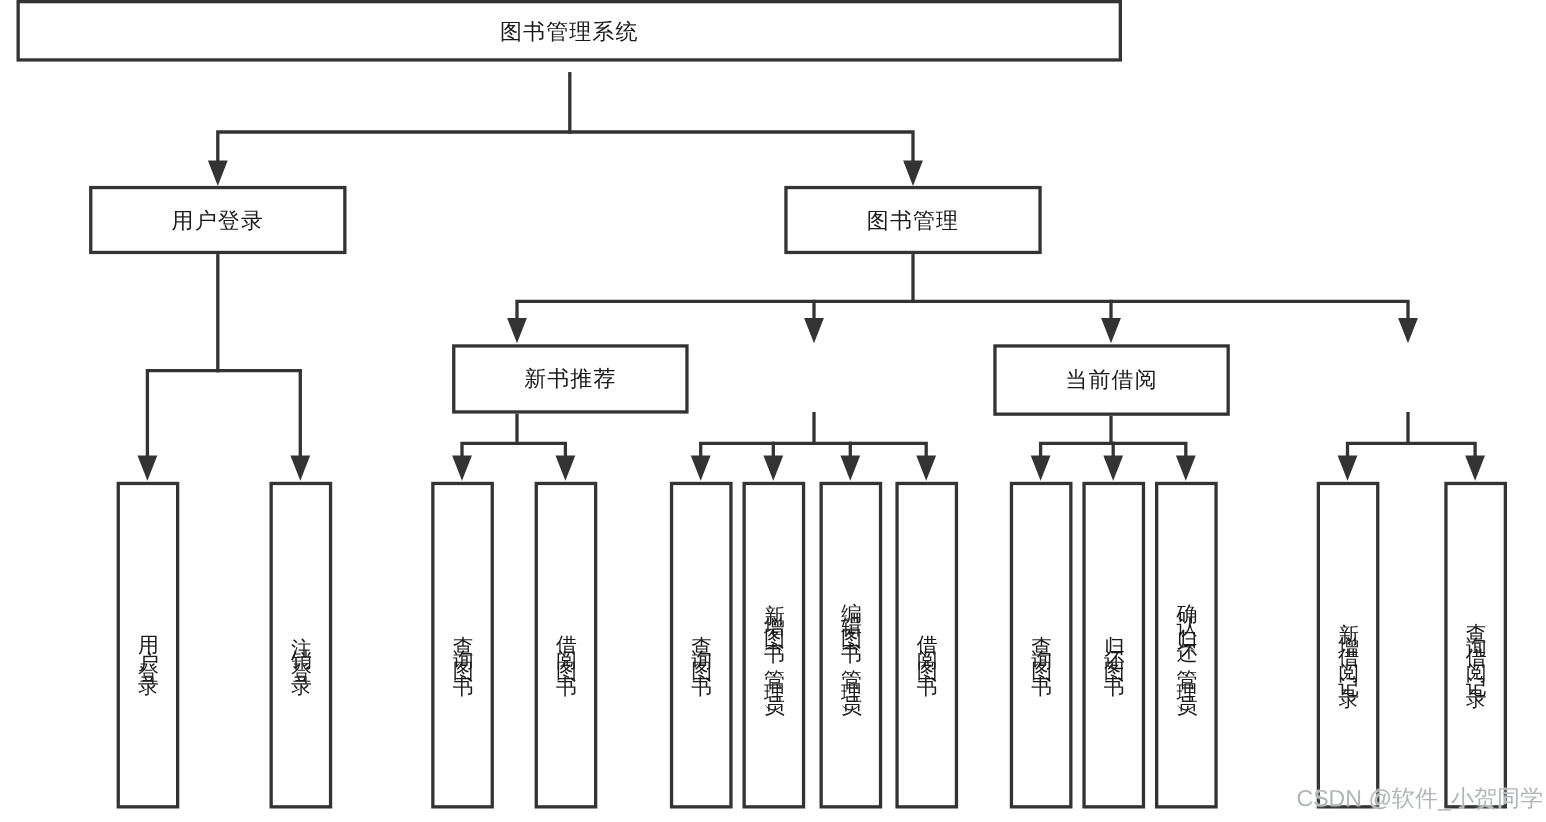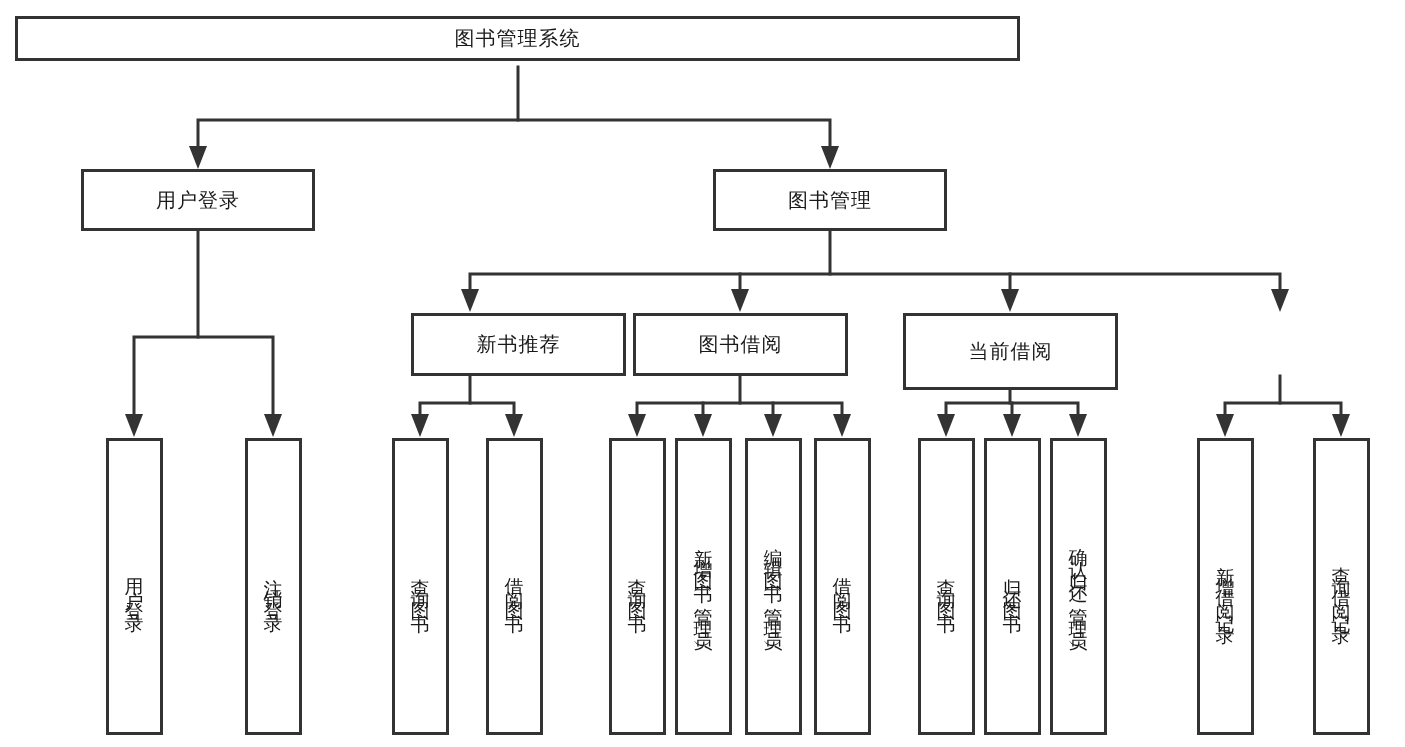--- a/index.html
+++ b/index.html
@@ -101,38 +101,35 @@
       <polygon points="773,437 764,414 782,414"></polygon>
       <polygon points="842,437 833,414 851,414"></polygon>
       <polygon points="946,437 937,414 955,414"></polygon>
       <polygon points="1012,437 1003,414 1021,414"></polygon>
       <polygon points="1078,437 1069,414 1087,414"></polygon>
       <polygon points="1225,437 1216,414 1234,414"></polygon>
       <polygon points="1341,437 1332,414 1350,414"></polygon>
     </g>
   </svg>
 
-  <div class="node" style="left:15px; top:16px; width:1005px; height:45px;">
+  <div class="node" style="left:15px; top:0; width:1005px; height:56px;">
     <span class="hlabel">图书管理系统</span>
   </div>
 
   <div class="node" style="left:81px; top:169px; width:234px; height:62px;">
     <span class="hlabel">用户登录</span>
   </div>
   <div class="node" style="left:713px; top:169px; width:234px; height:62px;">
     <span class="hlabel">图书管理</span>
   </div>
 
   <div class="node" style="left:363px; top:313px; width:215px; height:63px;margin-left:48px;">
     <span class="hlabel">新书推荐</span>
   </div>
-  <div class="node" style="left:633px; top:313px; width:215px; height:63px;">
-    <span class="hlabel">图书借阅</span>
-  </div>
-  <div class="node" style="left:903px; top:313px; width:215px; height:77px;">
+  <div class="node" style="left:903px; top:313px; width:215px; height:65px;">
     <span class="hlabel">当前借阅</span>
   </div>
 
   <div class="node leaf" style="left:106px; top:438px; width:57px; height:297px;">
     <span class="vtext">用户登录</span>
   </div>
   <div class="node leaf" style="left:245px; top:438px; width:57px; height:297px;">
     <span class="vtext">注销登录</span>
   </div>
 
@@ -166,14 +163,15 @@
     <span class="vtext">确认归还（管理员）</span>
   </div>
 
   <div class="node leaf" style="left:1197px; top:438px; width:57px; height:297px;">
     <span class="vtext">新增借阅记录</span>
   </div>
   <div class="node leaf" style="left:1313px; top:438px; width:57px; height:297px;">
     <span class="vtext">查询借阅记录</span>
   </div>
 
+  <div class="watermark">CSDN @软件_小贺同学</div>
 
 </div>
 
 </body></html>

